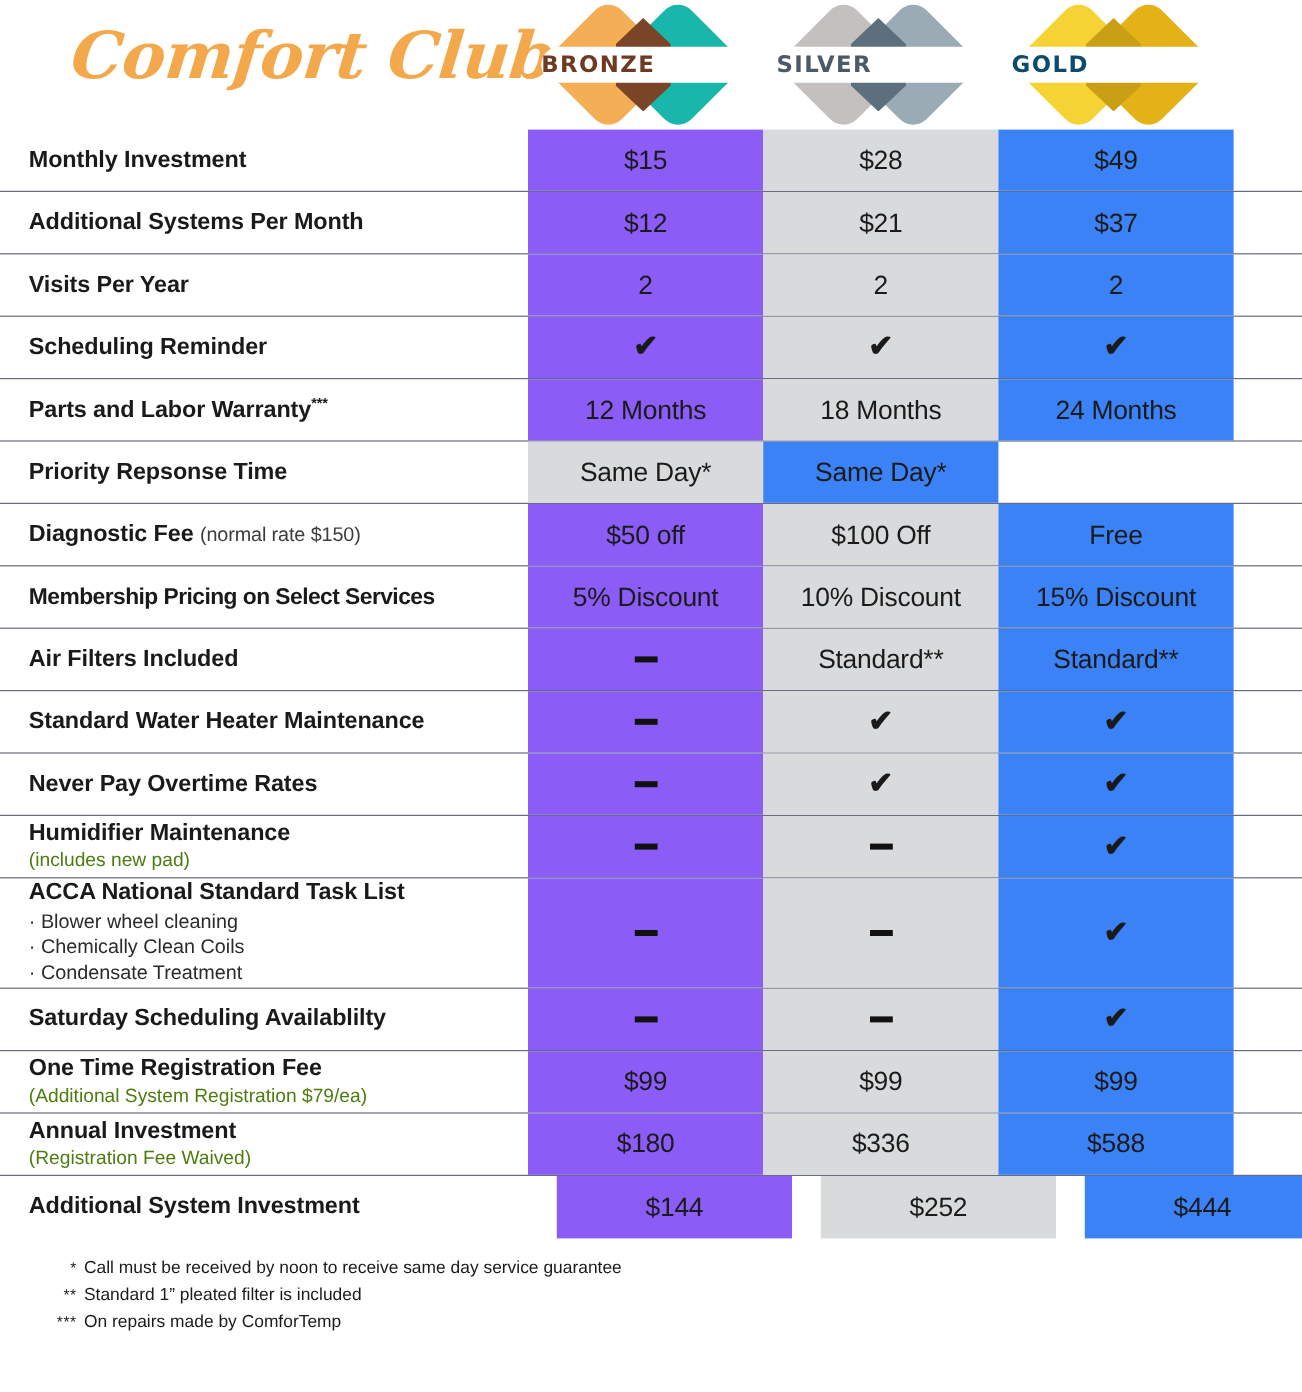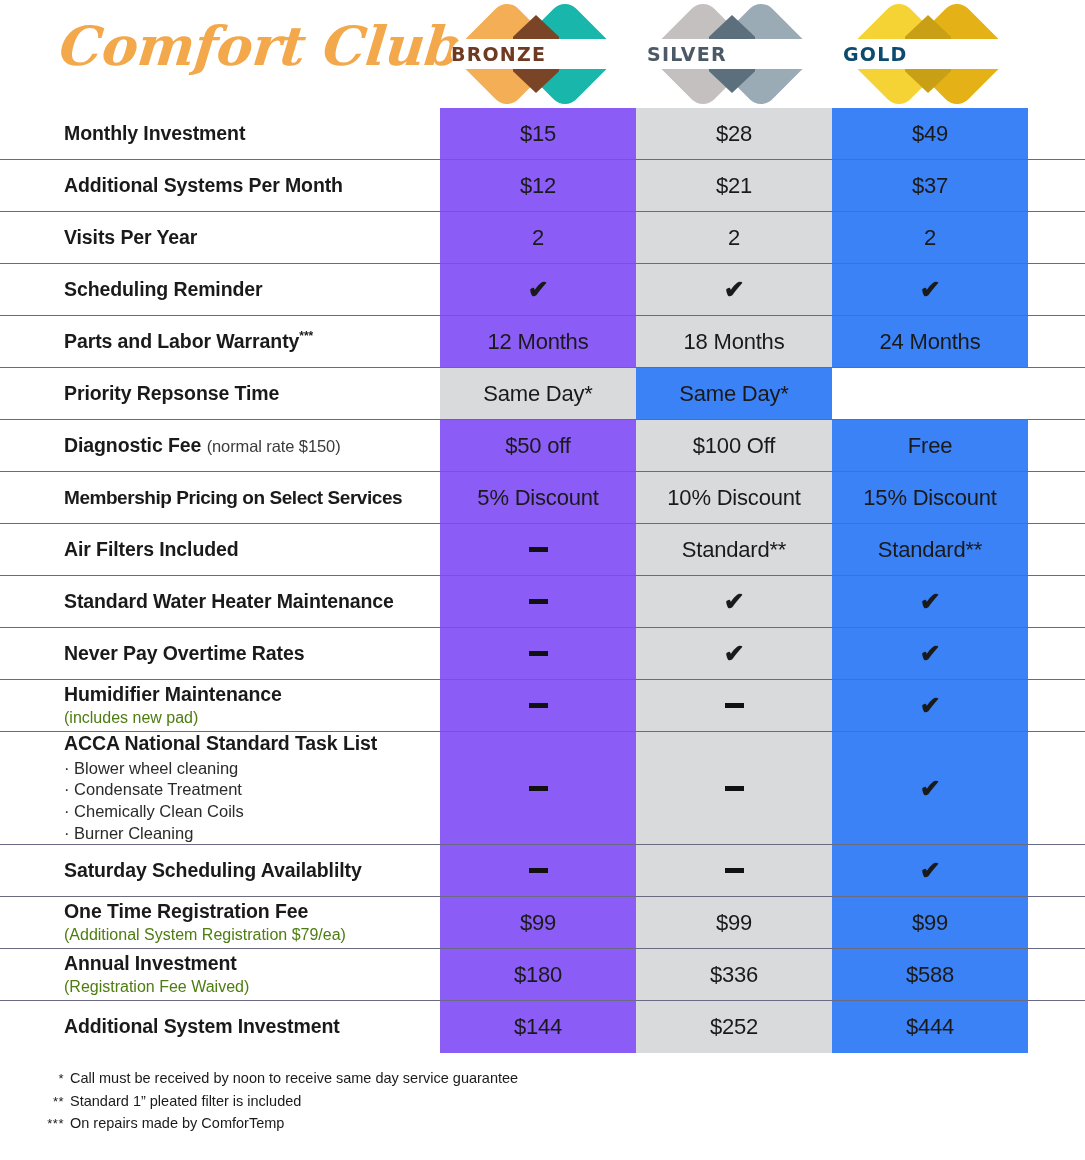--- a/index.html
+++ b/index.html
@@ -113,25 +113,25 @@
     width: 1085px;
   }
 
   .row {
     position: relative;
     display: flex;
     align-items: stretch;
     border-bottom: 1.6px solid #6a6a82;
     min-height: 52px;
   }
-  .row.no-rule { border-bottom: none; }
+  .row.no-rule { border-bottom: none; gap: 24px; }
 
   .label-cell {
     flex: 0 0 440px;
-    padding: 0 14px 0 64px;
+    padding: 0 14px 0 24px;
     display: flex;
     flex-direction: column;
     justify-content: center;
   }
 
   .row-label {
     font-size: 19.5px;
     font-weight: 600;
     line-height: 1.22;
     letter-spacing: -0.1px;
@@ -421,23 +421,22 @@
         <div class="val-cell gold">
           <span class="check">✔</span>
         </div>
         <div class="tail-pad"></div>
       </div>
       <div class="row">
         <div class="label-cell">
           <div class="row-label"><span>ACCA National Standard Task List</span></div>
           <div class="bullets">
             <div>· Blower wheel cleaning</div>
+            <div>· Chemically Clean Coils</div>
             <div>· Condensate Treatment</div>
-            <div>· Chemically Clean Coils</div>
-            <div>· Burner Cleaning</div>
           </div>
         </div>
         <div class="val-cell bronze">
           <span class="dash"></span>
         </div>
         <div class="val-cell silver">
           <span class="dash"></span>
         </div>
         <div class="val-cell gold">
           <span class="check">✔</span>

